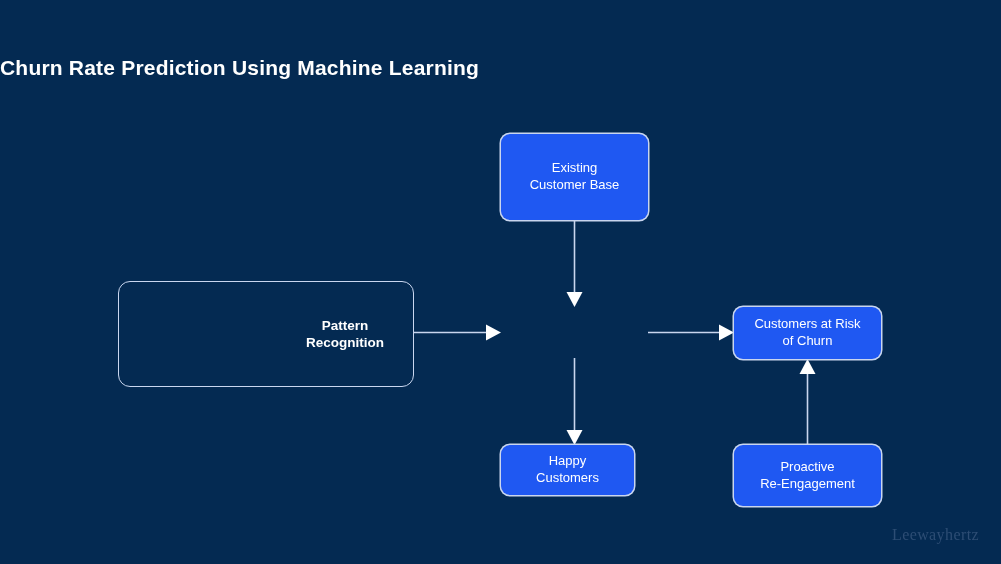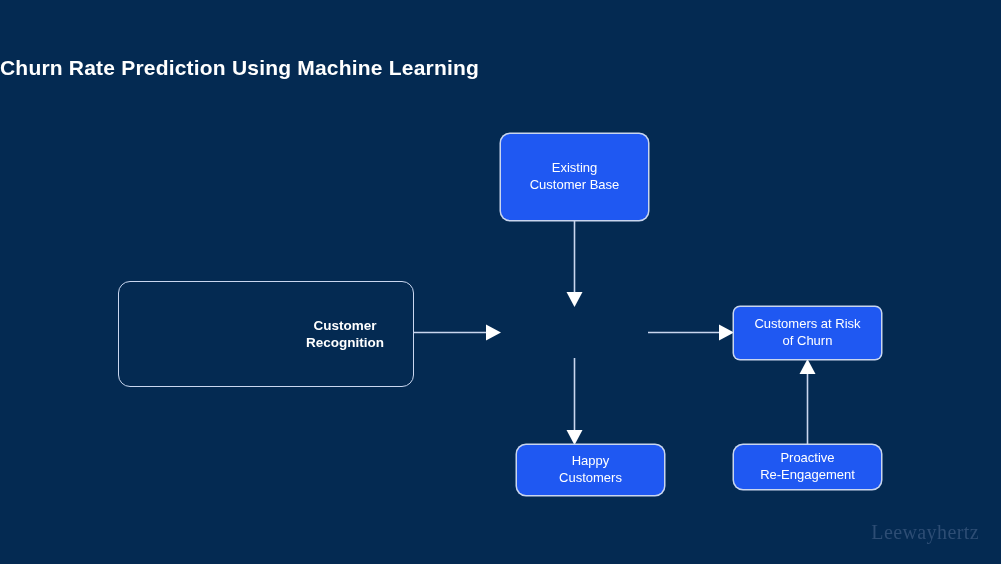--- a/index.html
+++ b/index.html
@@ -74,21 +74,21 @@
     width: 1001px;
     height: 564px;
     pointer-events: none;
   }
   #watermark {
     position: absolute;
     right: 22px;
     bottom: 20px;
     color: #2d4d74;
     font-family: "Liberation Serif", serif;
-    font-size: 20px;
+    font-size: 16px;
     letter-spacing: 0.4px;
   }
 </style>
 </head>
 <body>
 
 <div id="canvas">
 
   <div id="title">Churn Rate Prediction Using Machine Learning</div>
 
@@ -115,32 +115,32 @@
     </g>
 
     <g>
       <line x1="807.5" y1="445" x2="807.5" y2="368" stroke="#c9d6ef" stroke-width="1.6"></line>
       <polygon points="807.5,359 799.5,374 815.5,374" fill="#ffffff"></polygon>
     </g>
   </svg>
 
   <div class="group-box" style="left:118px; top:281px; width:296px; height:106px;"></div>
 
-  <div class="group-label" style="left:276px; top:305px; width:138px; height:58px;">Customer
+  <div class="group-label" style="left:276px; top:305px; width:138px; height:58px;">Pattern
 Recognition</div>
 
   <div class="node" style="left:501px; top:134px; width:147px; height:86px;">Existing
 Customer Base</div>
 
 
 
-  <div class="node" style="left:734px; top:307px; width:147px; height:52px;border-radius:6px;">Customers at Risk
+  <div class="node" style="left:734px; top:307px; width:147px; height:52px;">Customers at Risk
 of Churn</div>
 
-  <div class="node" style="left:501px; top:445px; width:147px; height:50px;margin-left:16px;">Happy
+  <div class="node" style="left:501px; top:445px; width:133px; height:50px;">Happy
 Customers</div>
 
-  <div class="node" style="left:734px; top:445px; width:147px; height:44px;">Proactive
+  <div class="node" style="left:734px; top:445px; width:147px; height:61px;">Proactive
 Re-Engagement</div>
 
   <div id="watermark">Leewayhertz</div>
 
 </div>
 
 </body></html>

